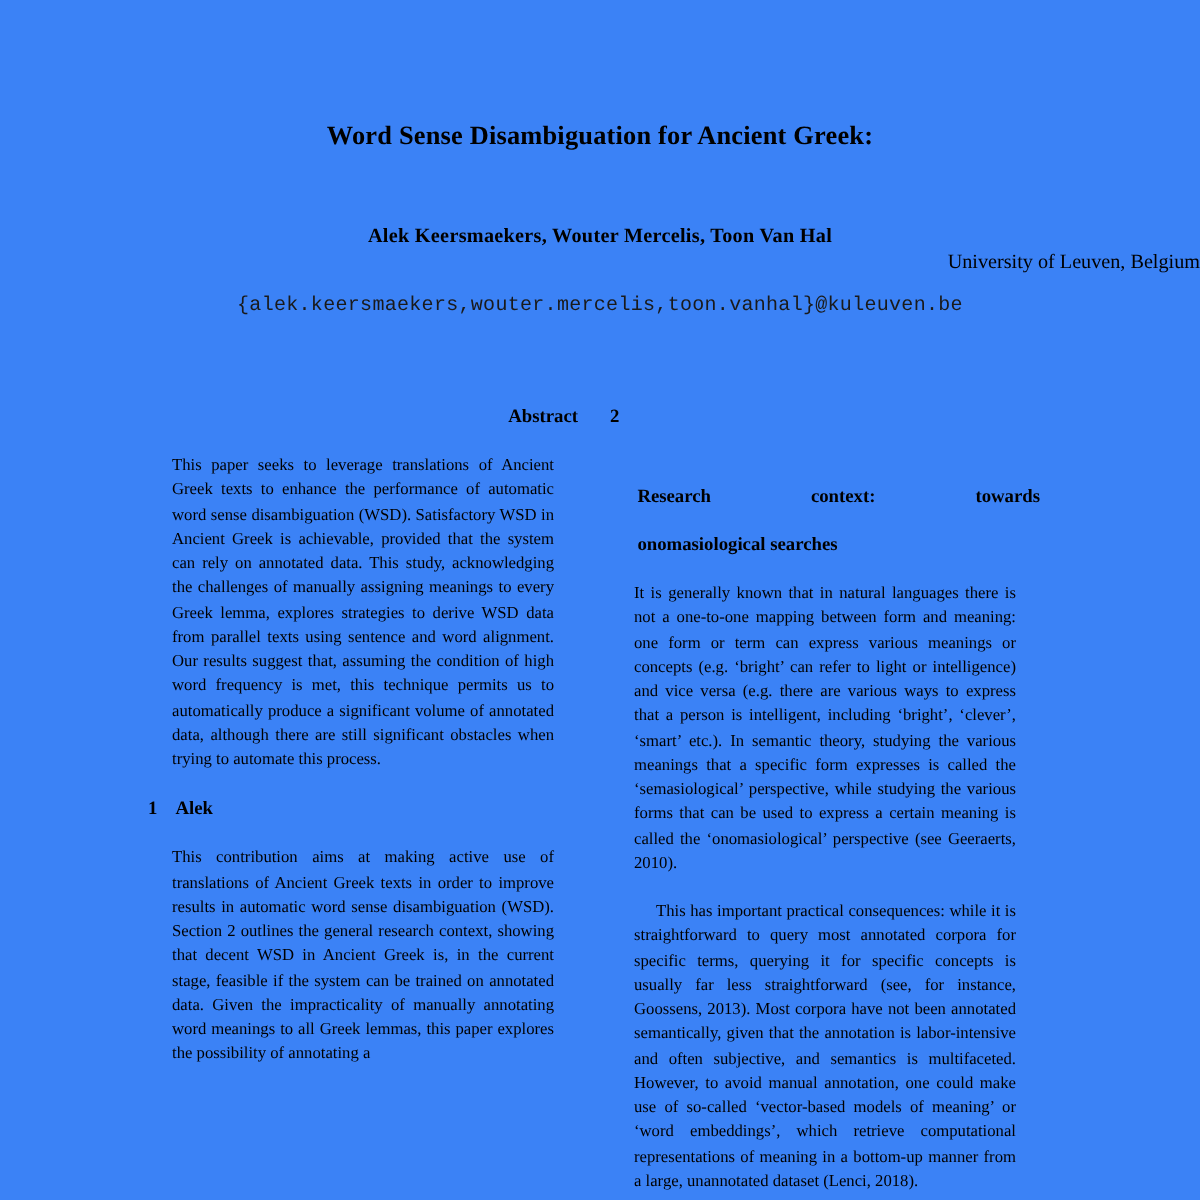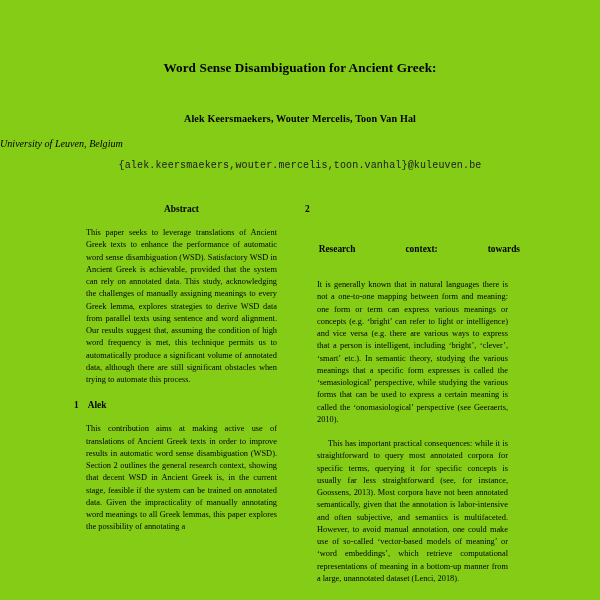--- a/index.html
+++ b/index.html
@@ -14,21 +14,21 @@
     color: #000000;
     overflow: hidden;
   }
 
   .page {
     position: relative;
     width: 600px;
     height: 600px;
     box-sizing: border-box;
     padding: 0;
-    background: #84cc16;
+    background: #3b82f6;
   }
 
   
   .title-block {
     padding-top: 58px;
     text-align: center;
   }
   .paper-title {
     font-family: "Liberation Serif", serif;
     font-weight: bold;
@@ -44,24 +44,23 @@
   }
 
   .authors {
     margin-top: 35px;
     text-align: center;
     font-weight: bold;
     font-size: 10.1px;
     letter-spacing: 0.15px;
   }
   .affiliation {
-    margin-top: 14px;
-    text-align: left;
+    margin-top: 2px;
+    text-align: right;
     font-size: 10.1px;
-    font-style: italic;
   }
   .emails {
     margin-top: 11px;
     text-align: center;
     font-family: "Liberation Mono", monospace;
     font-size: 10px;
     letter-spacing: 0.15px;
     color: #1a1a1a;
   }
 
@@ -80,21 +79,21 @@
     overflow: hidden;
   }
 
   .section-head {
     font-weight: bold;
     font-size: 9.4px;
     line-height: 1.28;
     margin: 0 0 7px 0;
   }
   .section-head.centered {
-    text-align: center;
+    text-align: right;
     margin-bottom: 4px;
   }
   .section-head.numbered {
     display: flex;
     gap: 9px;
     text-align: justify;
   }
   .section-head.numbered .sec-num {
     flex: 0 0 auto;
   }
@@ -162,20 +161,21 @@
         <span class="sec-title">Alek</span>
       </div>
       <p class="body">This contribution aims at making active use of translations of Ancient Greek texts in order to improve results in automatic word sense disambiguation (WSD). Section 2 outlines the general research context, showing that decent WSD in Ancient Greek is, in the current stage, feasible if the system can be trained on annotated data. Given the impracticality of manually annotating word meanings to all Greek lemmas, this paper explores the possibility of annotating a</p>
     </div>
 
     <div class="col">
       <div class="section-head numbered">
         <span class="sec-num">2</span>
         <span class="sec-title">
           <span class="sec-title-justify">Research context: towards</span>
+          <span>onomasiological searches</span>
         </span>
       </div>
       <p class="body">It is generally known that in natural languages there is not a one-to-one mapping between form and meaning: one form or term can express various meanings or concepts (e.g. ‘bright’ can refer to light or intelligence) and vice versa (e.g. there are various ways to express that a person is intelligent, including ‘bright’, ‘clever’, ‘smart’ etc.). In semantic theory, studying the various meanings that a specific form expresses is called the ‘semasiological’ perspective, while studying the various forms that can be used to express a certain meaning is called the ‘onomasiological’ perspective (see Geeraerts, 2010).</p>
       <p class="body indent">This has important practical consequences: while it is straightforward to query most annotated corpora for specific terms, querying it for specific concepts is usually far less straightforward (see, for instance, Goossens, 2013). Most corpora have not been annotated semantically, given that the annotation is labor-intensive and often subjective, and semantics is multifaceted. However, to avoid manual annotation, one could make use of so-called ‘vector-based models of meaning’ or ‘word embeddings’, which retrieve computational representations of meaning in a bottom-up manner from a large, unannotated dataset (Lenci, 2018).</p>
     </div>
 
   </div>
 </div>
 
 </body></html>

